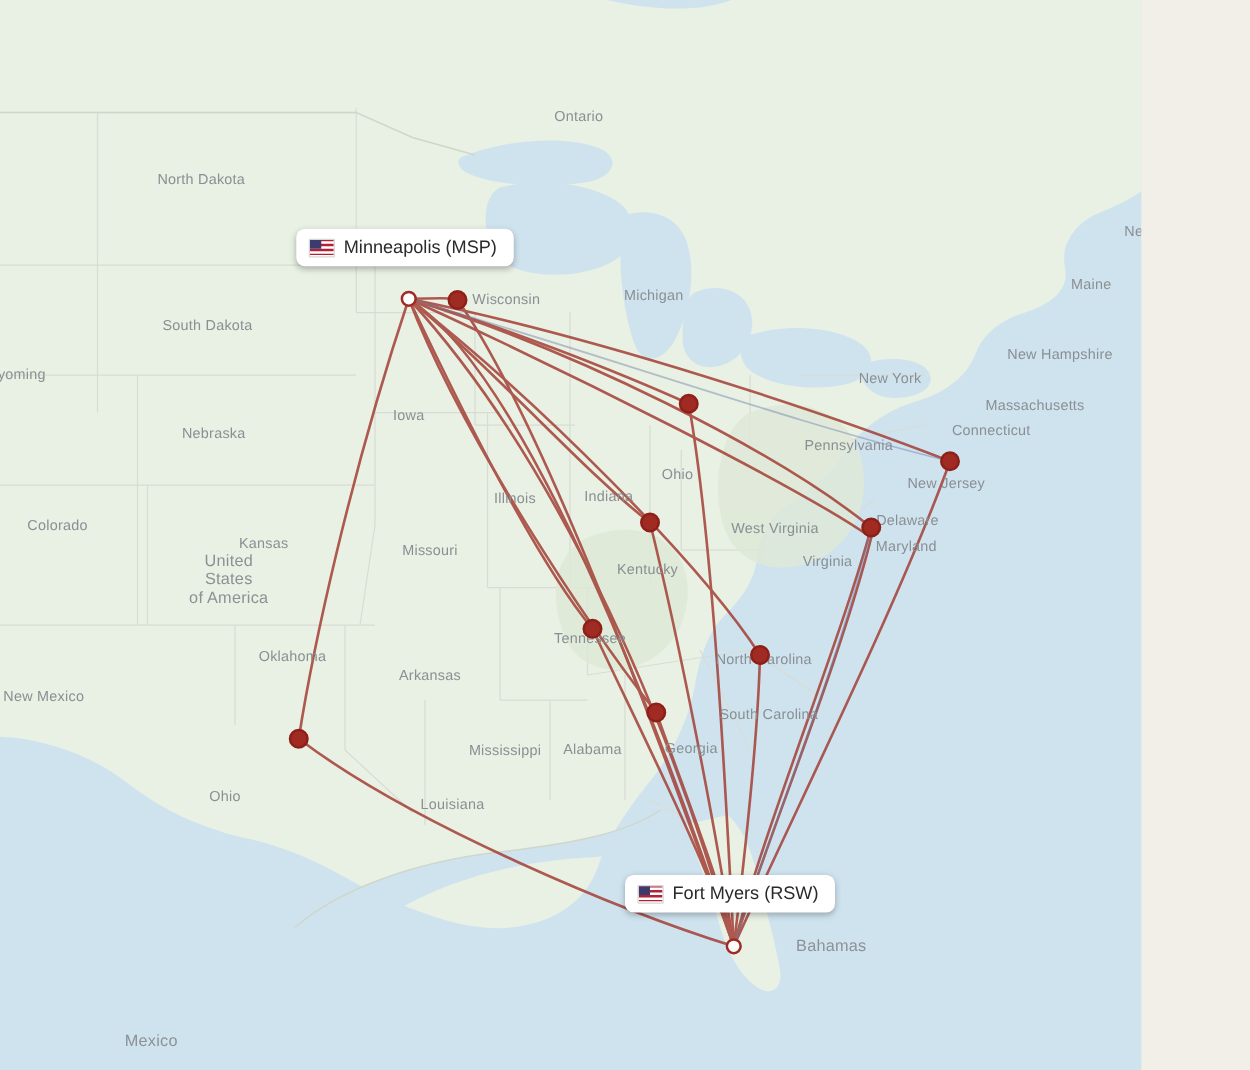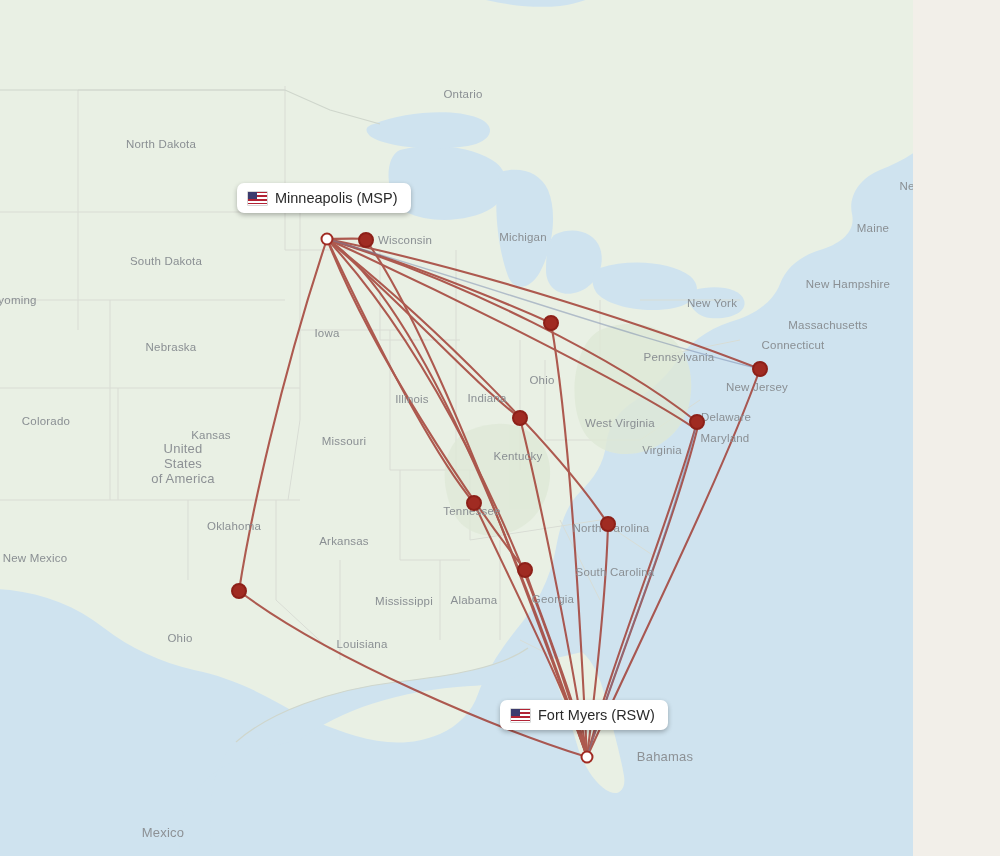--- a/index.html
+++ b/index.html
@@ -193,21 +193,21 @@
       <div class="label" style="left: 611px; top: 528px; transform: translate(-50%, -50%);">North Carolina</div>
       <div class="label" style="left: 344px; top: 541px; transform: translate(-50%, -50%); text-align: right;">Arkansas</div>
       <div class="label" style="left: 35px; top: 558px; transform: translate(-50%, -50%);">New Mexico</div>
       <div class="label" style="left: 615px; top: 572px; transform: translate(-50%, -50%);">South Carolina</div>
       <div class="label" style="left: 404px; top: 601px; transform: translate(-50%, -50%);">Mississippi</div>
       <div class="label" style="left: 474px; top: 600px; transform: translate(-50%, -50%);">Alabama</div>
       <div class="label" style="left: 553px; top: 599px; transform: translate(-50%, -50%);">Georgia</div>
       <div class="label" style="left: 180px; top: 638px; transform: translate(-50%, -50%);">Ohio</div>
       <div class="label" style="left: 362px; top: 644px; transform: translate(-50%, -50%);">Louisiana</div>
       <div class="label country" style="width: 86px; left: 183px; top: 463px; transform: translate(-50%, -50%);">United<br>States<br>of America</div>
-      <div class="label country" style="left: 121px; top: 832px; transform: translate(-50%, -50%); margin-left: 42px;">Mexico</div>
+      <div class="label country" style="left: 121px; top: 832px; transform: translate(-50%, -50%);">Mexico</div>
       <div class="label country" style="left: 665px; top: 756px; transform: translate(-50%, -50%);">Bahamas</div>
     </div>
 
   <div id="markers">
       <div class="dot" style="left: 366px; top: 240px;"></div>
       <div class="dot" style="left: 551px; top: 323px;"></div>
       <div class="dot" style="left: 760px; top: 369px;"></div>
       <div class="dot" style="left: 520px; top: 418px;"></div>
       <div class="dot" style="left: 697px; top: 422px;"></div>
       <div class="dot" style="left: 474px; top: 503px;"></div>

